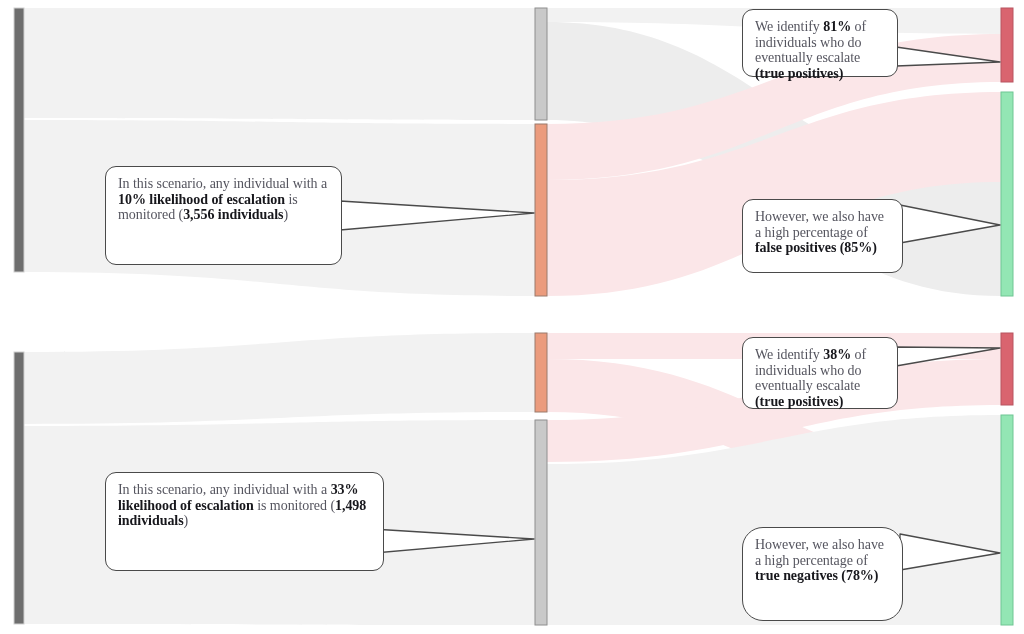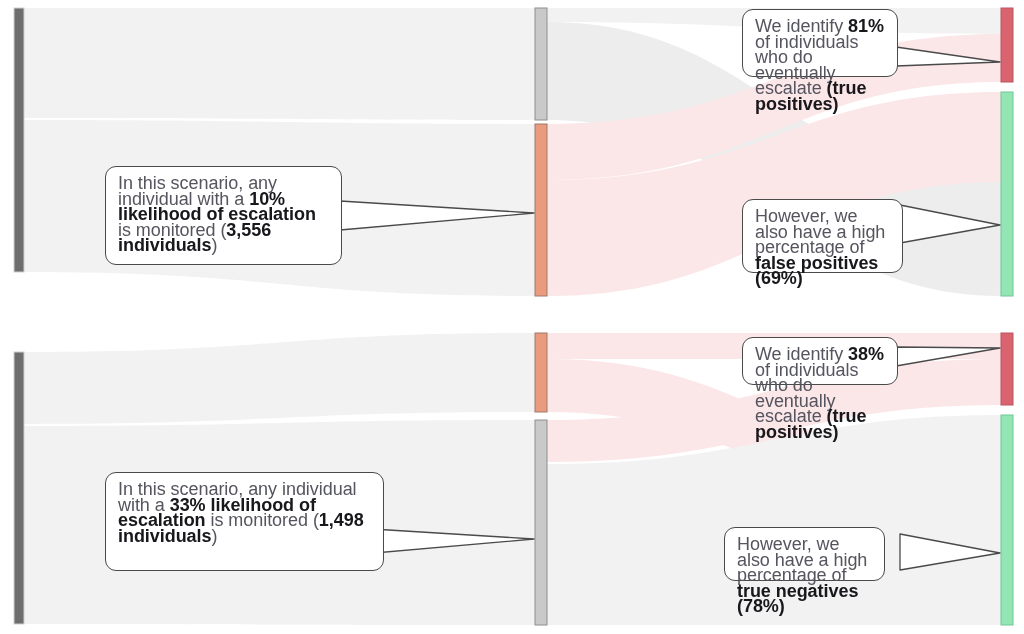--- a/index.html
+++ b/index.html
@@ -21,22 +21,22 @@
     top: 0;
     width: 1024px;
     height: 634px;
   }
   svg.sankey-svg {
     display: block;
     width: 1024px;
     height: 634px;
   }
   .callout-text {
-    font-family: Liberation Sans, sans-serif;
-    font-size: 18px;
+    font-family: Liberation Serif, serif;
+    font-size: 14px;
     line-height: 15.6px;
     color: #55555f;
     letter-spacing: -0.05px;
   }
   .callout-text b {
     color: #17171c;
     font-weight: bold;
   }
   .callout-box {
     position: absolute;
@@ -108,26 +108,26 @@
 
 <div class="callout-box" style="left:105px; top:146px; width:237px; height:99px;margin-top:20px;">
   <div class="callout-text"><span>In this scenario, any individual with a </span><b>10% likelihood of escalation</b><span> is monitored (</span><b>3,556 individuals</b><span>)</span></div>
 </div>
 
 <div class="callout-box" style="left:742px; top:9px; width:156px; height:68px;">
   <div class="callout-text"><span>We identify </span><b>81%</b><span> of individuals who do eventually escalate </span><b>(true positives)</b></div>
 </div>
 
 <div class="callout-box" style="left:742px; top:199px; width:161px; height:74px;">
-  <div class="callout-text"><span>However, we also have a high percentage of </span><b>false positives (69%)</b></div>
+  <div class="callout-text"><span>However, we also have a high percentage of </span><b>false positives (85%)</b></div>
 </div>
 
 <div class="callout-box" style="left:105px; top:472px; width:279px; height:99px;">
   <div class="callout-text"><span>In this scenario, any individual with a </span><b>33% likelihood of escalation</b><span> is monitored (</span><b>1,498 individuals</b><span>)</span></div>
 </div>
 
-<div class="callout-box" style="left:742px; top:337px; width:156px; height:48px;">
+<div class="callout-box" style="left:742px; top:337px; width:156px; height:72px;">
   <div class="callout-text"><span>We identify </span><b>38%</b><span> of individuals who do eventually escalate </span><b>(true positives)</b></div>
 </div>
 
-<div class="callout-box" style="left:724px; top:527px; width:161px; height:54px;">
+<div class="callout-box" style="left:742px; top:527px; width:161px; height:94px;border-radius:21px;">
   <div class="callout-text"><span>However, we also have a high percentage of </span><b>true negatives (78%)</b></div>
 </div>
 
 </body></html>

